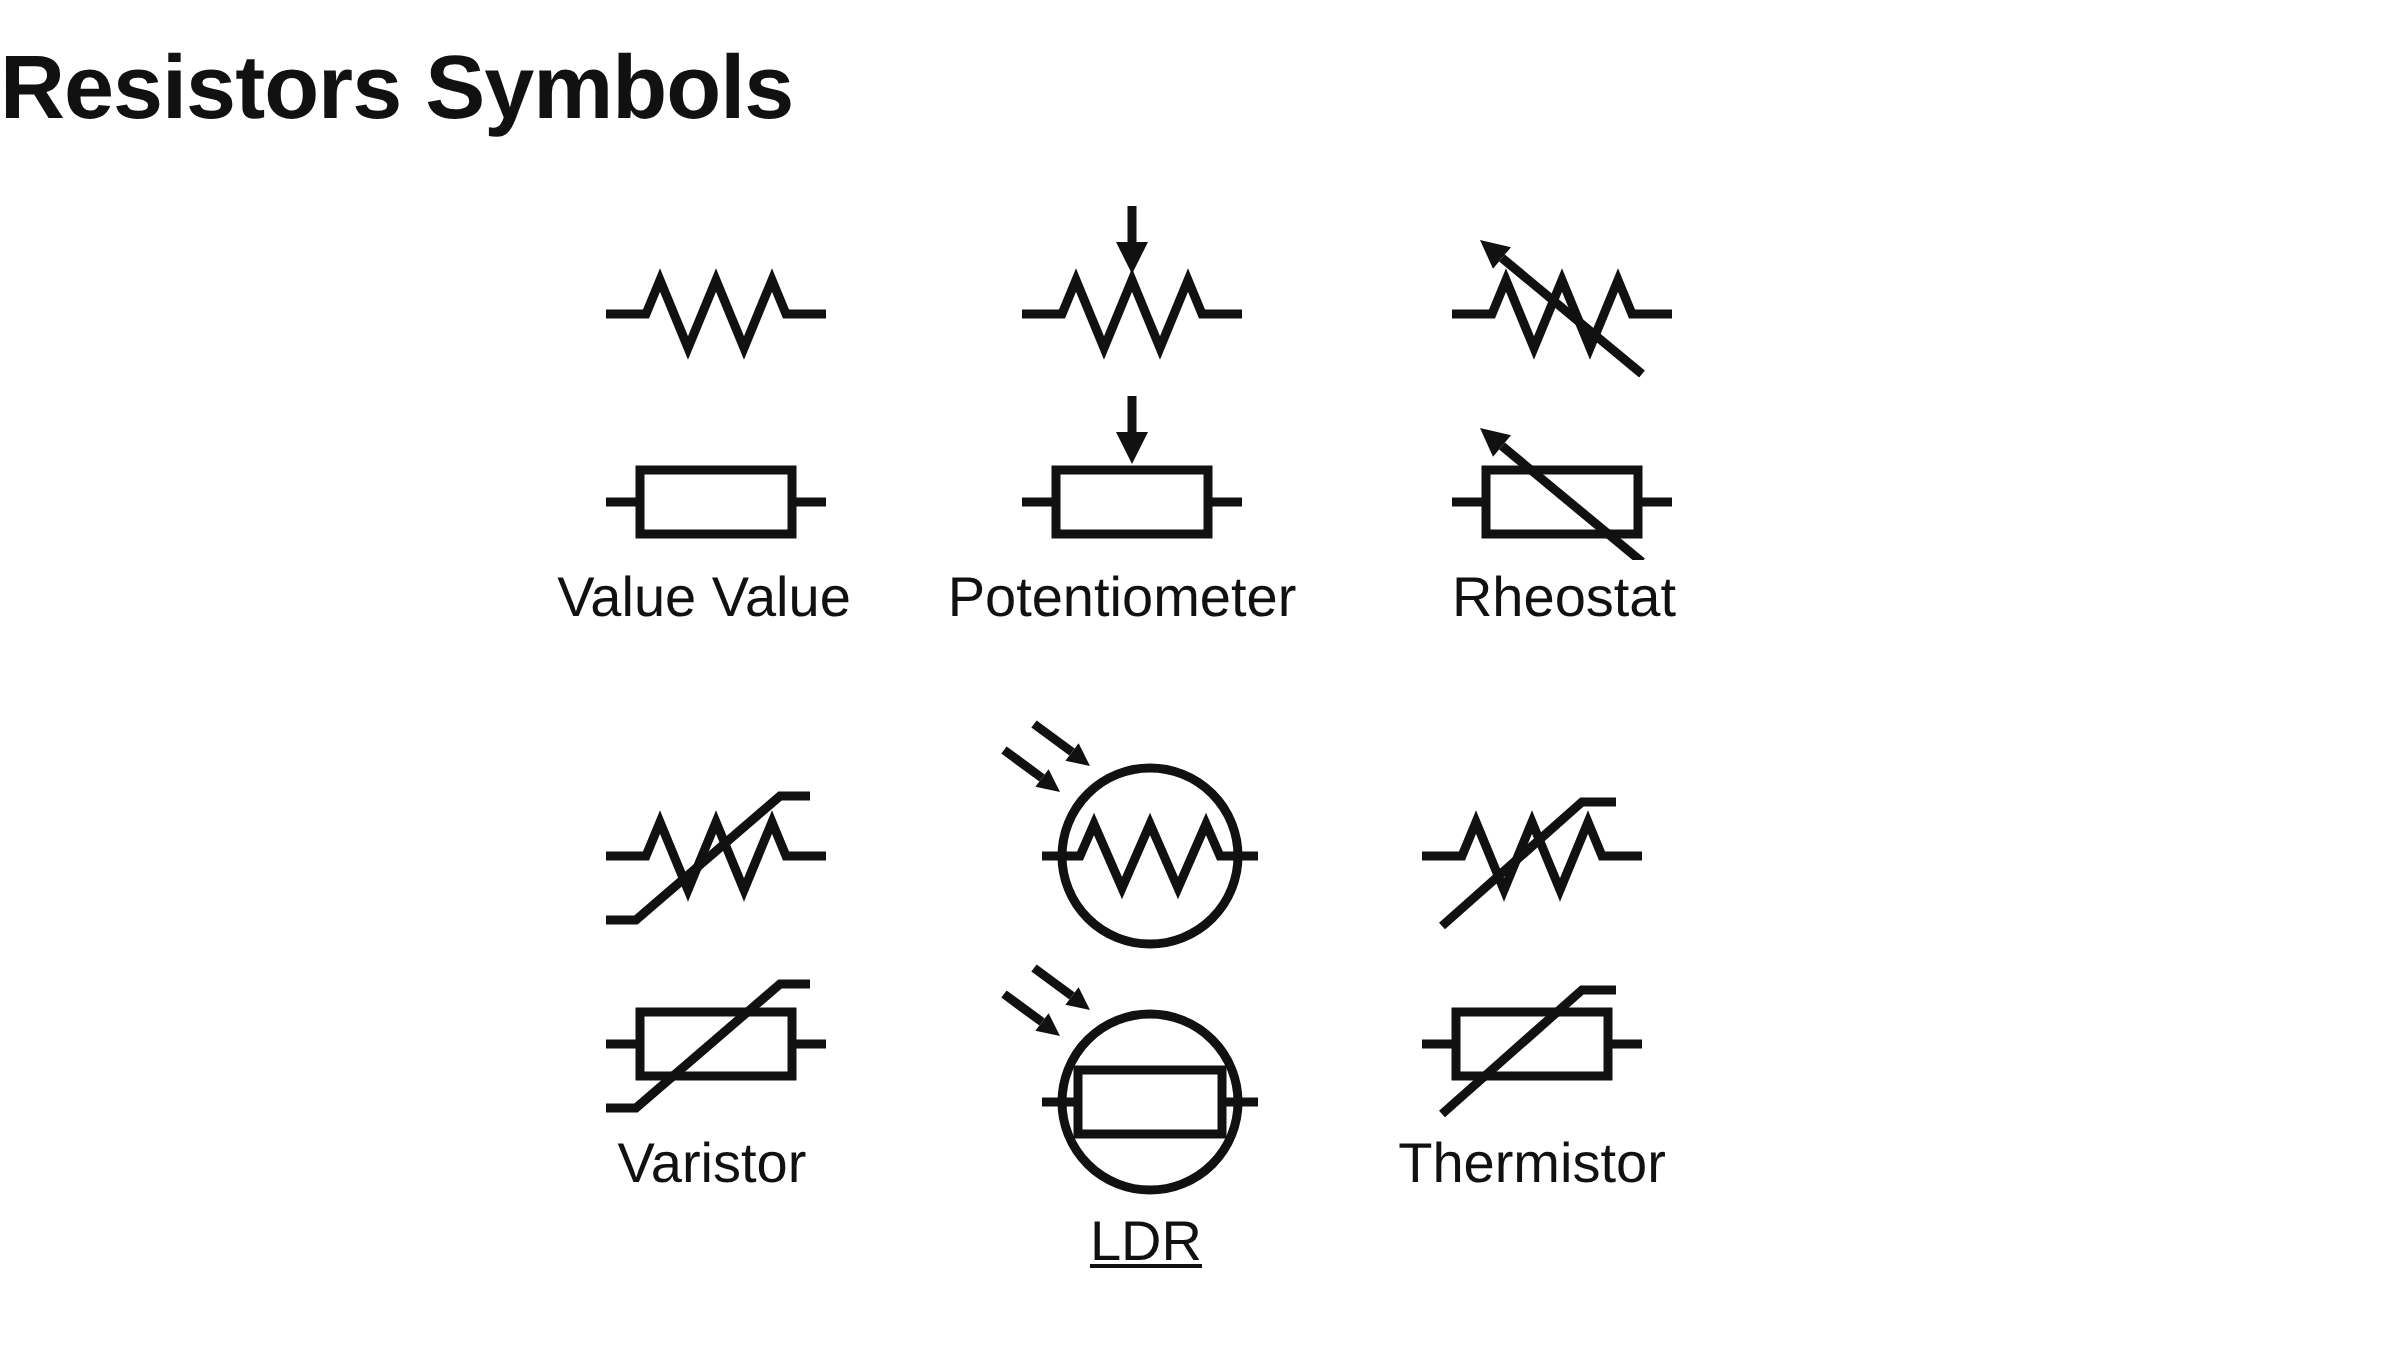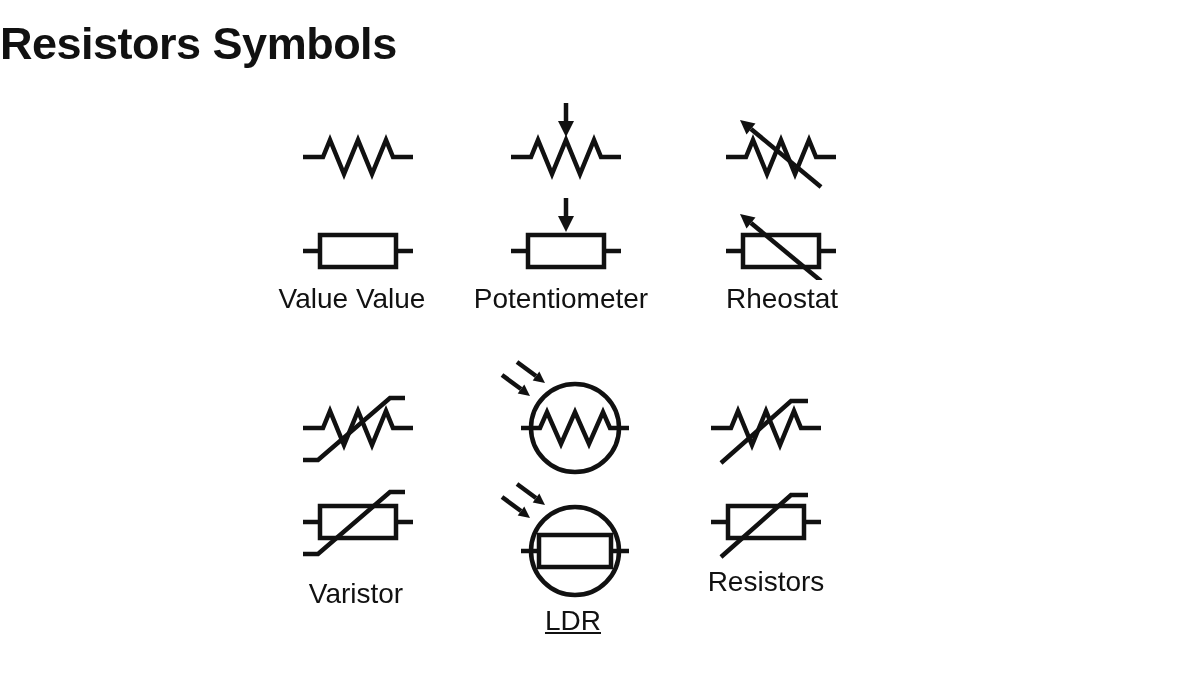--- a/index.html
+++ b/index.html
@@ -89,21 +89,21 @@
     <svg width="160" height="200" viewBox="0 0 160 200">
       <path class="stroke" d="M20 62 H40 l7 -17 l14 34 l14 -34 l14 34 l14 -34 l7 17 H130"></path>
       <path class="stroke" d="M20 94 H35 L107 32 H122"></path>
       <g>
         <path class="stroke" d="M20 156 H37 M113 156 H130"></path>
         <rect class="stroke" x="37" y="140" width="76" height="32"></rect>
       </g>
       <path class="stroke" d="M20 188 H35 L107 126 H122"></path>
     </svg>
   </div>
-  <div class="lbl" style="left:266px;top:565px;width:180px;margin-top:12px;">Varistor</div>
+  <div class="lbl" style="left:266px;top:565px;width:180px;">Varistor</div>
 
   <div class="sym" style="left:495px;top:355px;">
     <svg width="160" height="250" viewBox="0 0 160 250">
       <g>
         <path class="stroke" d="M22 7 L41 21"></path>
         <polygon class="fillshape" points="50,28 37.7,25.4 44.3,16.6"></polygon>
       </g>
       <g>
         <path class="stroke" d="M7 20 L26 34"></path>
         <polygon class="fillshape" points="35,41 22.7,38.4 29.3,29.6"></polygon>
@@ -131,15 +131,15 @@
     <svg width="160" height="200" viewBox="0 0 160 200">
       <path class="stroke" d="M20 62 H40 l7 -17 l14 34 l14 -34 l14 34 l14 -34 l7 17 H130"></path>
       <path class="stroke" d="M30 97 L100 35 H117"></path>
       <g>
         <path class="stroke" d="M20 156 H37 M113 156 H130"></path>
         <rect class="stroke" x="37" y="140" width="76" height="32"></rect>
       </g>
       <path class="stroke" d="M30 191 L100 129 H117"></path>
     </svg>
   </div>
-  <div class="lbl" style="left:676px;top:565px;width:180px;">Resistors</div>
+  <div class="lbl" style="left:676px;top:565px;width:180px;">Thermistor</div>
 
 </div>
 
 </body></html>

